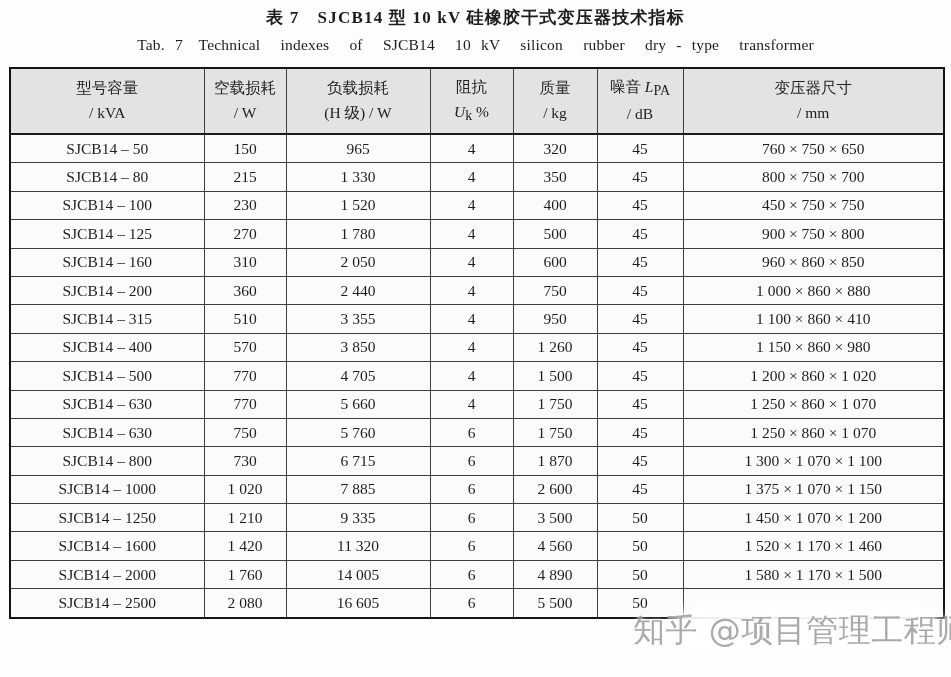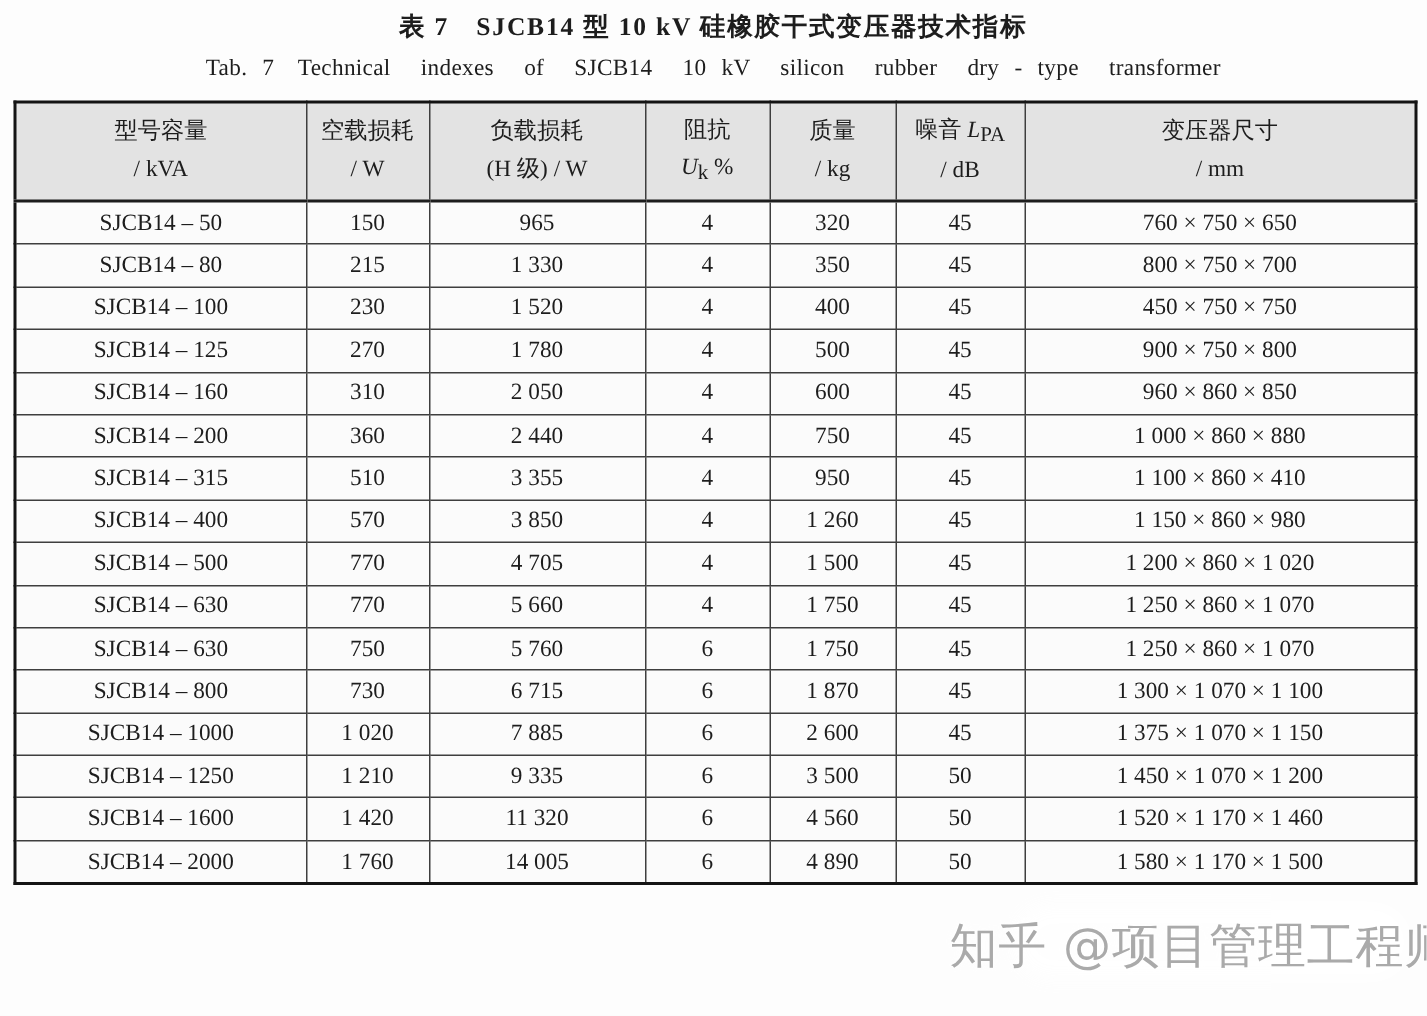--- a/index.html
+++ b/index.html
@@ -229,17 +229,26 @@
       </tr>
       <tr>
         <td>SJCB14 – 2000</td>
         <td>1 760</td>
         <td>14 005</td>
         <td>6</td>
         <td>4 890</td>
         <td>50</td>
         <td>1 580 × 1 170 × 1 500</td>
       </tr>
+      <tr>
+        <td>SJCB14 – 2500</td>
+        <td>2 080</td>
+        <td>16 605</td>
+        <td>6</td>
+        <td>5 500</td>
+        <td>50</td>
+        <td></td>
+      </tr>
     </tbody>
 </table>
 
 <div class="smudge"></div>
 <div class="watermark">知乎 @项目管理工程师</div>
 
 </body></html>

